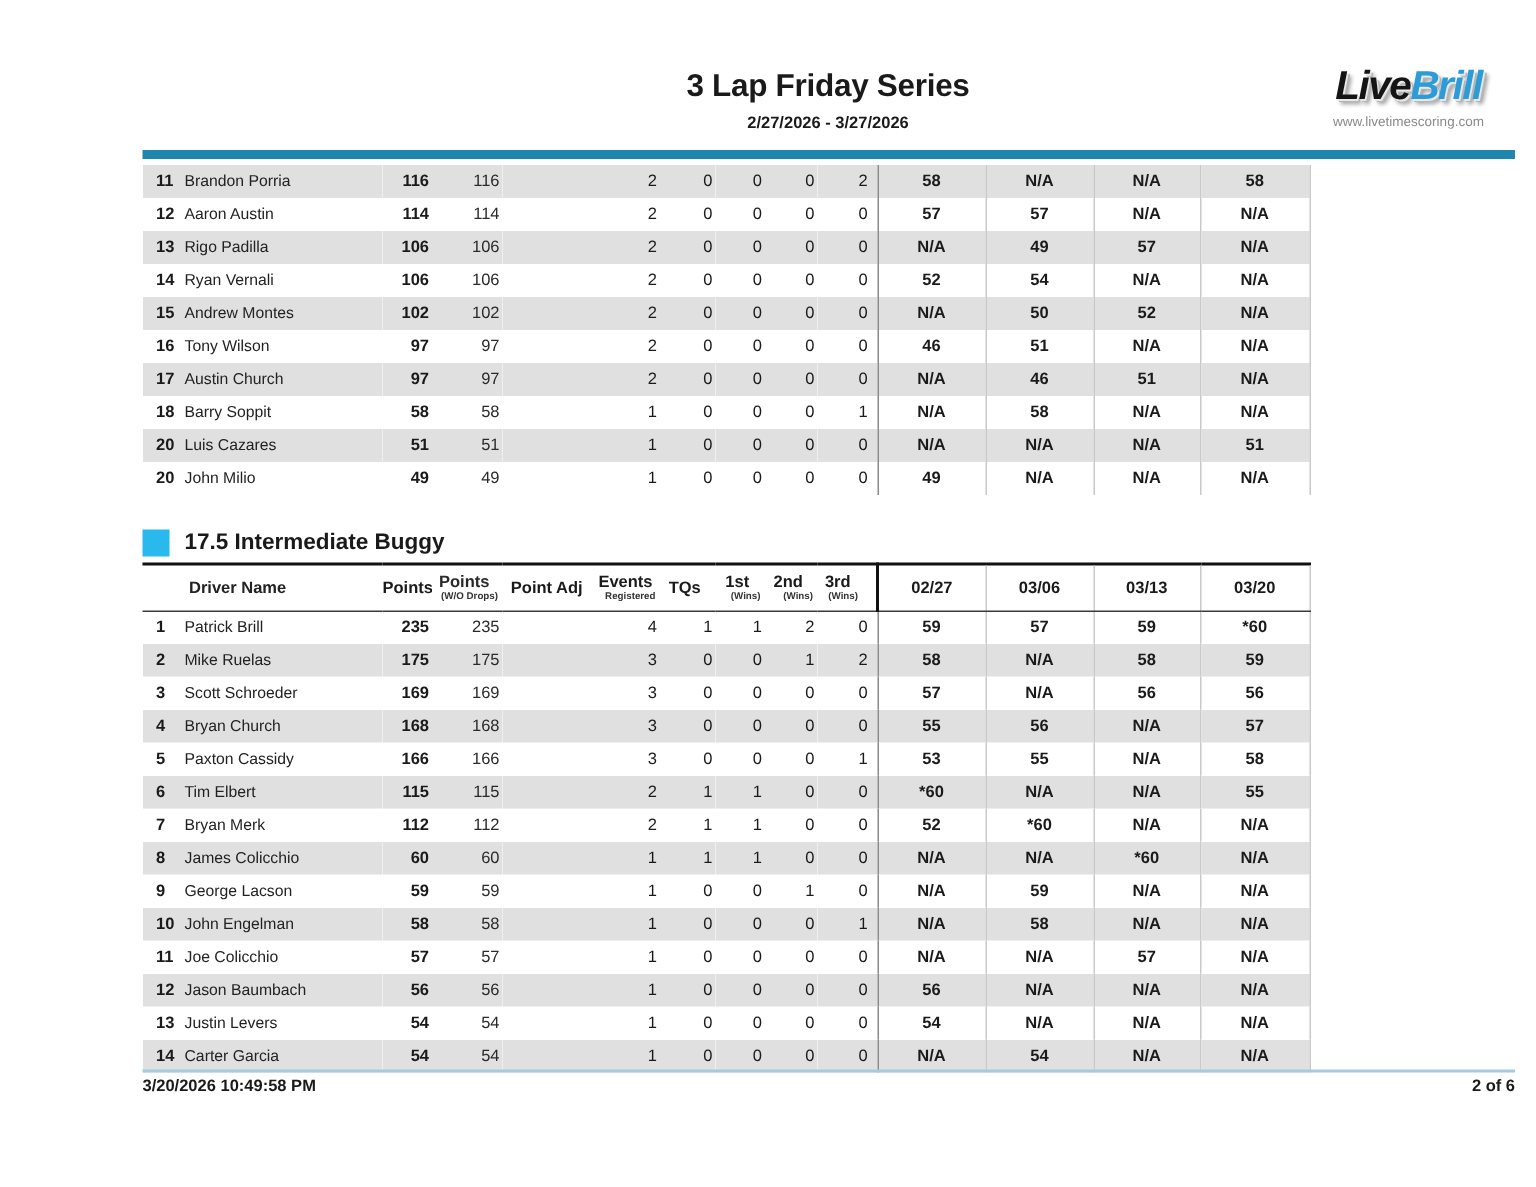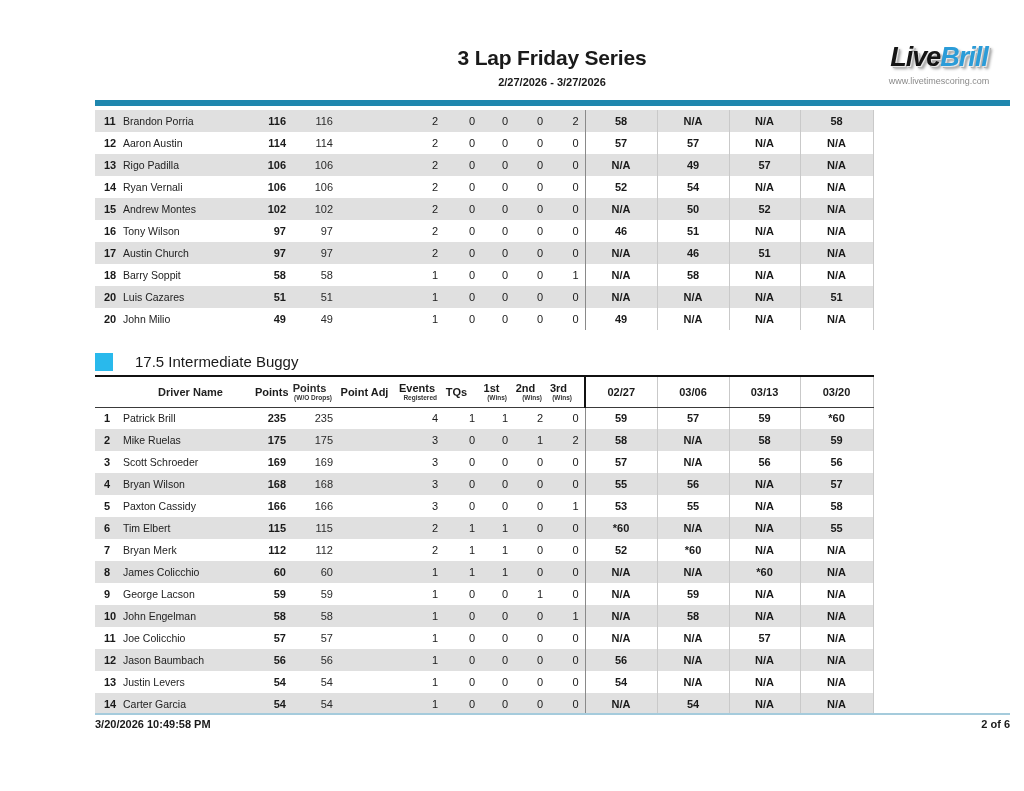--- a/index.html
+++ b/index.html
@@ -42,29 +42,29 @@
   .c-p3{text-align:right;padding-right:6px;border-right:1px solid #8a8a8a;}
   .c-d{text-align:center;font-weight:bold;border-right:1px solid #c9c9c9;}
 
   
   thead tr{height:31px;}
   thead th{border-top:2px solid #111;border-bottom:1px solid #3a3a3a;background:#fff;}
   .h-main{font-size:11px;font-weight:bold;line-height:12px;}
   .h-sub{font-size:6.5px;font-weight:bold;color:#333;line-height:7px;}
   th.c-p3{border-right:2px solid #111;}
   th.c-d{border-right:1px solid #c9c9c9;}
-  th.c-name .h-main{text-align:center;padding-left:3px;}
+  th.c-name .h-main{text-align:left;padding-left:3px;}
   th .h-main.num{text-align:center;padding-right:2px;}
   th .h-sub.num{text-align:right;padding-right:1px;}
   th.c-p3 .h-main,th.c-p3 .h-sub{padding-right:6px;}
 
   
   .section-head{position:absolute;left:55px;top:351px;width:778px;height:23px;}
   .section-swatch{position:absolute;left:0;top:2px;width:18px;height:18px;background:#29b9ec;}
-  .section-title{position:absolute;left:40px;top:2px;font-size:15px;font-weight:normal;}
+  .section-title{position:absolute;left:28px;top:2px;font-size:15px;font-weight:bold;}
 
   
   .footer-line{position:absolute;left:55px;top:713px;width:915px;height:2px;background:#a5cbdc;}
   .footer-ts{position:absolute;left:55px;top:718px;font-size:11px;font-weight:bold;}
   .footer-page{position:absolute;right:54px;top:718px;font-size:11px;font-weight:bold;}
 </style>
 </head>
 <body>
 
 <div class="page">
@@ -377,21 +377,21 @@
           <td class="c-p1">0</td>
           <td class="c-p2">0</td>
           <td class="c-p3">0</td>
           <td class="c-d">57</td>
           <td class="c-d">N/A</td>
           <td class="c-d">56</td>
           <td class="c-d">56</td>
         </tr>
         <tr>
           <td class="c-rank">4</td>
-          <td class="c-name">Bryan Wilson</td>
+          <td class="c-name">Bryan Church</td>
           <td class="c-pts">168</td>
           <td class="c-ptswo">168</td>
           <td class="c-adj"></td>
           <td class="c-events">3</td>
           <td class="c-tqs">0</td>
           <td class="c-p1">0</td>
           <td class="c-p2">0</td>
           <td class="c-p3">0</td>
           <td class="c-d">55</td>
           <td class="c-d">56</td>

